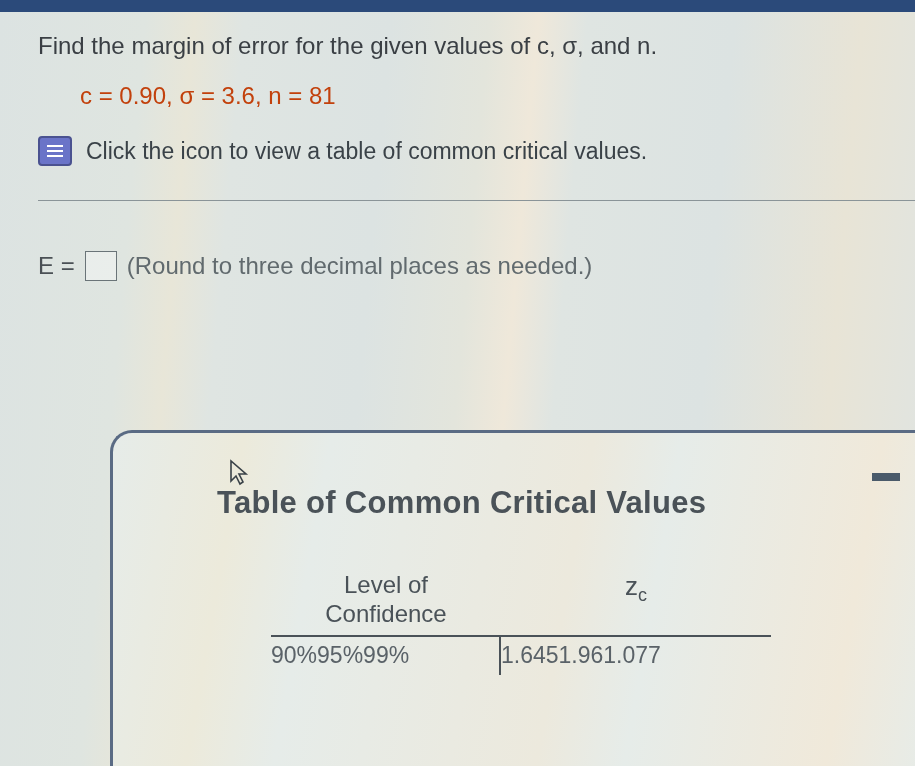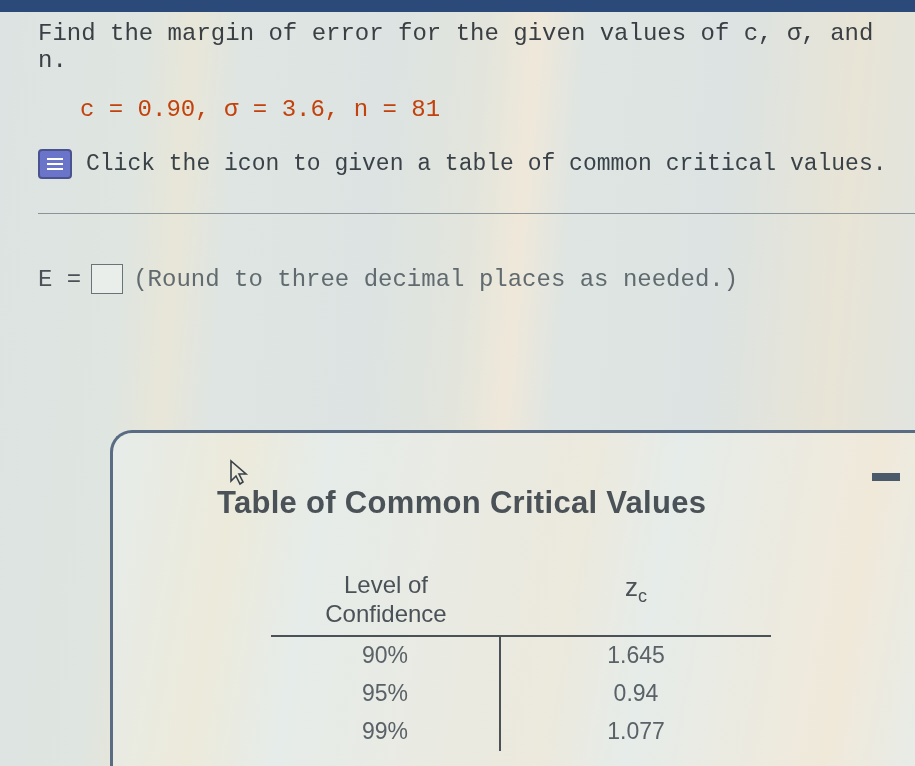--- a/index.html
+++ b/index.html
@@ -13,22 +13,21 @@
     height: 766px;
     overflow: hidden;
     color: #3a3f44;
     position: relative;
   }
   .topbar {
     height: 12px;
     background: #2b4a7a;
   }
   .content {
-    padding: 8px 0 0 38px;
-    font-family: Liberation Mono, monospace;
+    padding: 20px 0 0 38px;
   }
   .q-line1 {
     font-size: 24px;
     color: #3a3f44;
     margin-bottom: 22px;
   }
   .q-line2 {
     font-size: 24px;
     color: #c2410c;
     margin-left: 42px;
@@ -122,21 +121,21 @@
     color: #3a4248;
     pointer-events: none;
   }
   .crit-table {
     margin-left: 110px;
     font-size: 24px;
     color: #4a5258;
   }
   .crit-table .hdr {
     display: flex;
-    align-items: center;
+    align-items: flex-start;
   }
   .crit-table .col1 { width: 230px; text-align: center; }
   .crit-table .col2 { width: 270px; text-align: center; }
   .hdr .col1 { line-height: 1.2; padding-bottom: 6px; }
   .hdr .col2 { padding-bottom: 26px; font-size: 26px; }
   .hdr .col2 sub { font-size: 18px; vertical-align: sub; }
   .hline {
     display: flex;
   }
   .hline .seg1 {
@@ -146,21 +145,20 @@
   .hline .seg2 {
     width: 270px;
     border-top: 2px solid #4a5258;
     margin-left: 0;
   }
   .rows {
     display: flex;
   }
   .rows .col1, .rows .col2 {
     display: flex;
-    flex-direction: column;
   }
   .rows .col1 {
     border-right: 2px solid #4a5258;
   }
   .cell {
     height: 38px;
     display: flex;
     align-items: center;
     justify-content: center;
     color: #5a6268;
@@ -175,21 +173,21 @@
 <div class="content">
   <p class="q-line1">Find the margin of error for the given values of c, σ, and n.</p>
   <p class="q-line2">c = 0.90, σ = 3.6, n = 81</p>
 
   <div class="icon-row">
     <div class="table-icon">
       <div class="bar"></div>
       <div class="bar"></div>
       <div class="bar"></div>
     </div>
-    <span class="icon-text">Click the icon to given a table of common critical values.</span>
+    <span class="icon-text">Click the icon to view a table of common critical values.</span>
   </div>
 
   <hr class="divider">
 
   <div class="answer-row">
     <span class="evar">E =</span>
     <span class="answer-box"></span>
     <span>(Round to three decimal places as needed.)</span>
   </div>
 </div>
@@ -218,18 +216,18 @@
         <div class="seg2"></div>
     </div>
     <div class="rows">
       <div class="col1">
         <div class="cell">90%</div>
         <div class="cell">95%</div>
         <div class="cell">99%</div>
       </div>
       <div class="col2">
         <div class="cell">1.645</div>
-        <div class="cell">0.94</div>
+        <div class="cell">1.96</div>
         <div class="cell">1.077</div>
       </div>
     </div>
   </div>
 </div>
 
 </body></html>

